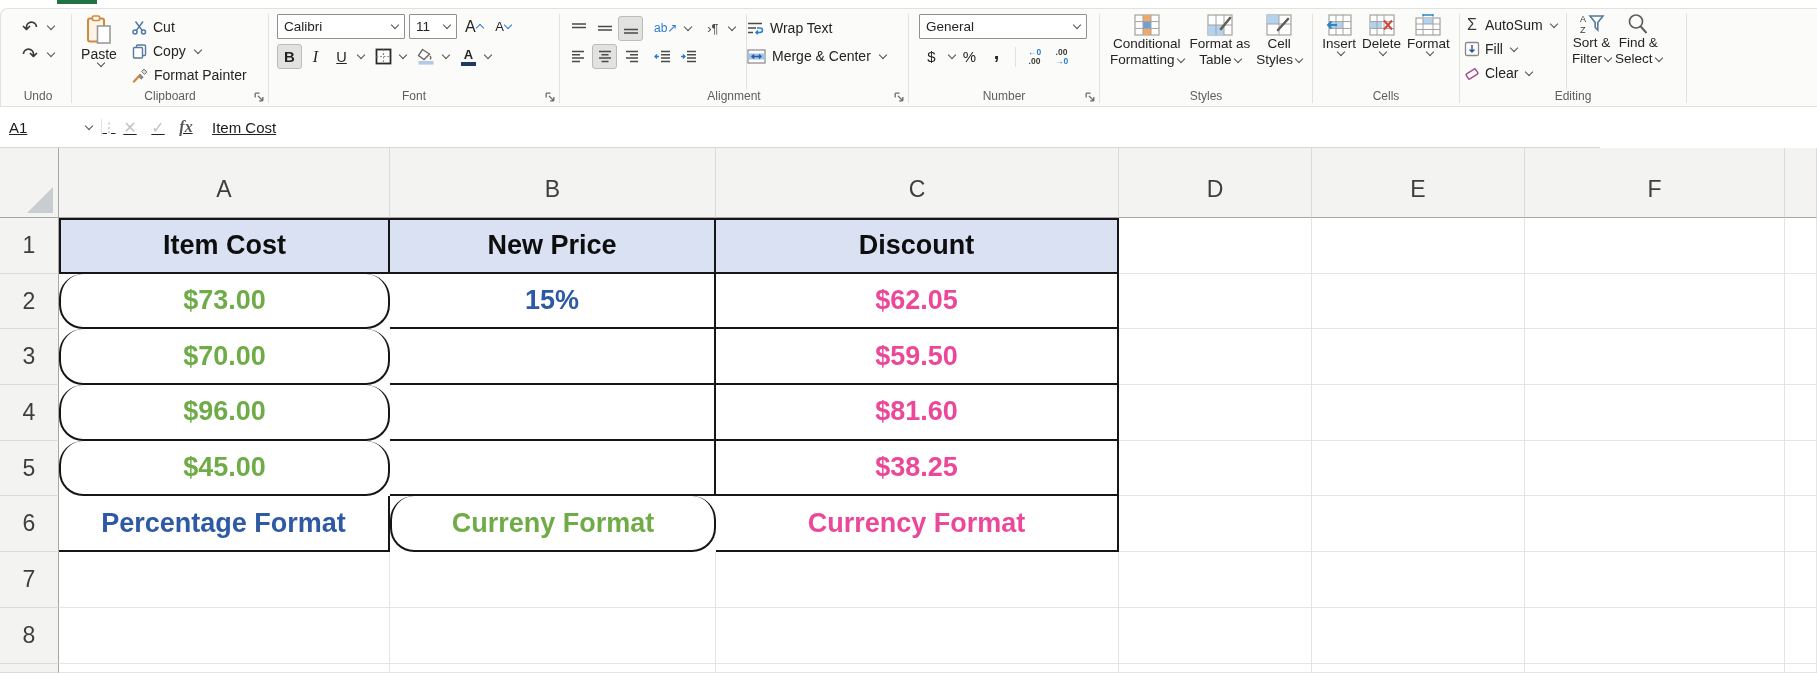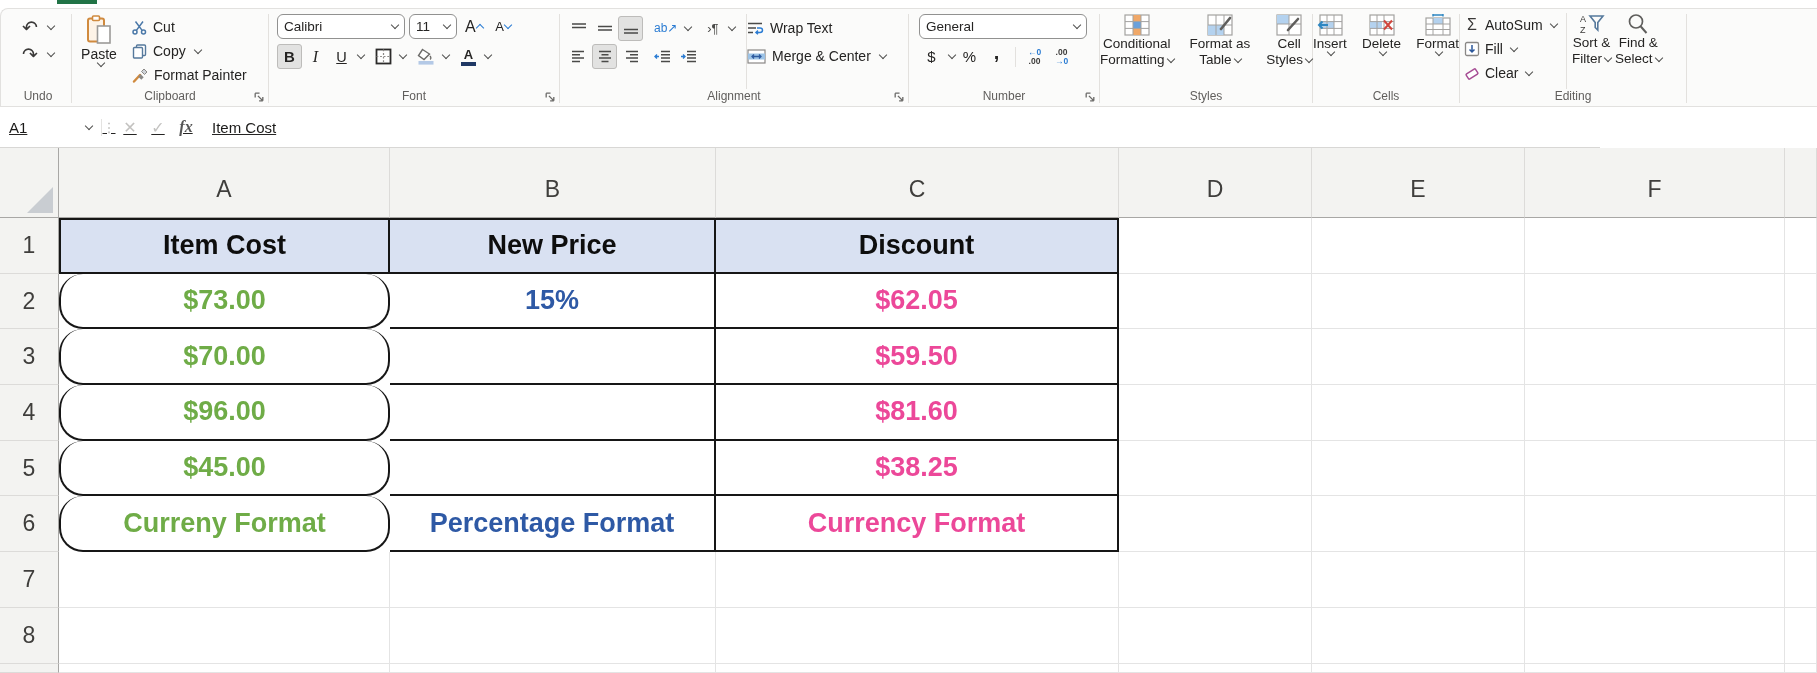--- a/index.html
+++ b/index.html
@@ -40,21 +40,21 @@
   
   .g-clip { width:196px; }
   .g-clip .rcontent { display:flex; padding-top:4px; }
   .paste-btn { width:54px; display:flex; flex-direction:column; align-items:center; gap:1px; cursor:pointer; padding-top:2px; }
   .clip-col { flex:1; padding:2px 0 0 2px; }
   .clip-col .btn-row { height:24px; gap:6px; padding-left:4px; cursor:pointer; }
 
   
   .g-font { width:290px; }
   .g-font .rcontent { padding:5px 6px 0 8px; }
-  .selbox { display:flex; align-items:center; height:25px; background:#fff; border:1px solid #919190; border-radius:6px; font-size:13.5px; padding:0 6px; cursor:pointer; }
+  .selbox { display:flex; align-items:center; height:25px; background:#fff; border:1px solid #919190; border-radius:1px; font-size:13.5px; padding:0 6px; cursor:pointer; }
   .selbox .chev { margin-left:auto; }
   .fr1 { display:flex; gap:4px; align-items:center; }
   .fr2 { display:flex; gap:1px; align-items:center; margin-top:5px; }
   .bold-b { font-weight:700; font-size:15px; }
   .ital-i { font-style:italic; font-family:"Liberation Serif",serif; font-size:16px; }
   .und-u { text-decoration:underline; font-size:14.5px; }
   .colorbar { display:block; width:15px; height:4px; margin-top:1px; }
 
   
   .g-align { width:348px; }
@@ -68,21 +68,21 @@
   .g-num { width:190px; }
   .g-num .rcontent { padding:5px 8px 0 10px; }
   .nr2 { display:flex; align-items:center; gap:2px; margin-top:5px; }
   .dec-ic { display:flex; flex-direction:column; align-items:center; font-size:8.5px; line-height:9px; color:#3b3a39; font-weight:700; }
   .dec-ic .arr { color:#2b7cd3; }
   .nsep { width:1px; height:20px; background:#e3e1de; margin:0 4px; }
 
   
   .g-styles { width:212px; }
   .g-cells { width:146px; }
-  .bigrow { display:flex; justify-content:space-between; gap:6px; padding-top:5px; }
+  .bigrow { display:flex; justify-content:center; gap:6px; padding-top:5px; }
   .bigbtn { display:flex; flex-direction:column; align-items:center; cursor:pointer; text-align:center; }
   .bigbtn .blbl { font-size:13.5px; line-height:16px; color:#252423; white-space:nowrap; }
 
   
   .g-edit { width:226px; }
   .g-edit .rcontent { display:flex; padding-top:4px; }
   .ed-col { width:106px; }
   .ed-col .btn-row { height:24px; gap:5px; padding-left:4px; cursor:pointer; }
   .ed-big { display:flex; gap:4px; border-left:1px solid #e3e1de; padding-left:5px; }
   .sigma { font-size:16px; color:#3b3a39; width:16px; text-align:center; }
@@ -569,22 +569,22 @@
     <div class="cell"></div>
     <div class="rhcell">5</div>
     <div class="cell tb f-green tb-l">$45.00</div>
     <div class="cell tb "></div>
     <div class="cell tb f-dark">$38.25</div>
     <div class="cell"></div>
     <div class="cell"></div>
     <div class="cell"></div>
     <div class="cell"></div>
     <div class="rhcell">6</div>
+    <div class="cell tb f-blue">Percentage Format</div>
     <div class="cell tb f-green tb-l">Curreny Format</div>
-    <div class="cell tb f-blue">Percentage Format</div>
     <div class="cell tb f-dark">Currency Format</div>
     <div class="cell"></div>
     <div class="cell"></div>
     <div class="cell"></div>
     <div class="cell"></div>
     <div class="rhcell">7</div>
     <div class="cell"></div>
     <div class="cell"></div>
     <div class="cell"></div>
     <div class="cell"></div>

